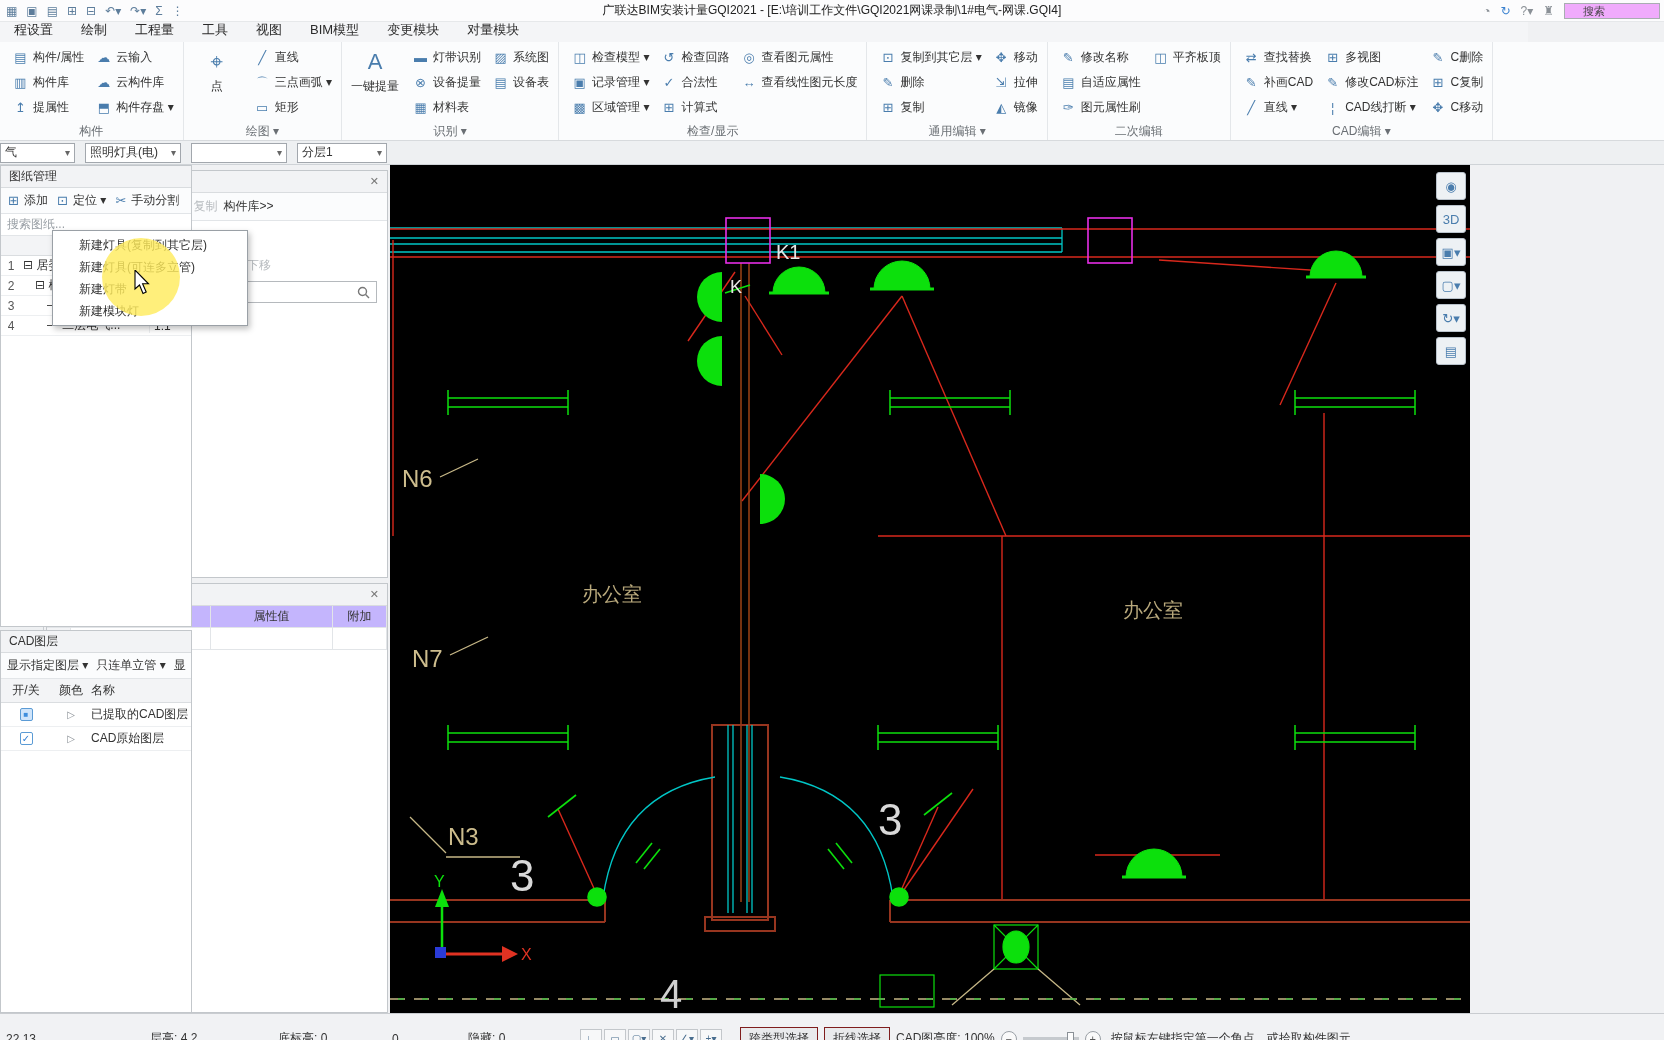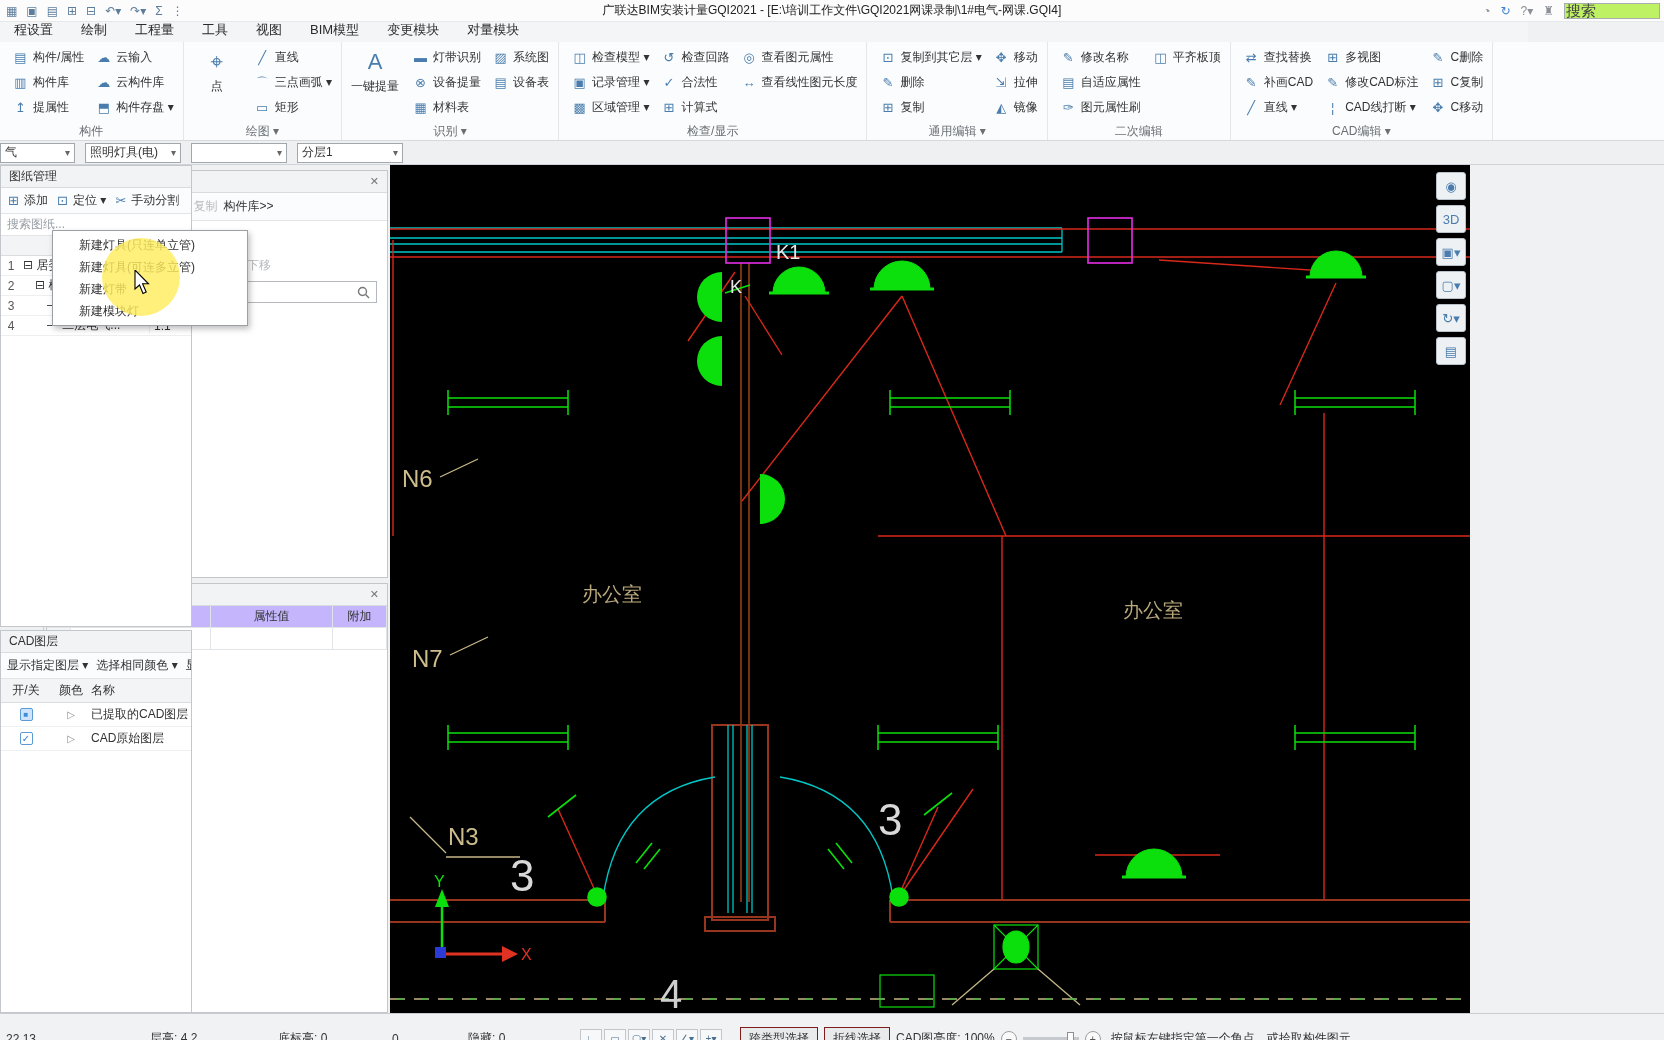--- a/index.html
+++ b/index.html
@@ -6,21 +6,21 @@
   html,body{width:1664px;height:1040px;overflow:hidden}
   body{font-family:"Liberation Sans","DejaVu Sans",sans-serif;font-size:12px;color:#333;background:#f0f1f3;position:relative}
 
   
   #titlebar{position:absolute;left:0;top:0;width:1664px;height:22px;background:#fcfcfd;border-bottom:1px solid #e6e8ea;display:flex;align-items:center}
   #qat{display:flex;align-items:center;gap:9px;padding-left:6px}
   #qat .qic{font-size:12px;color:#5d7d9b;cursor:default}
   #wintitle{position:absolute;left:0;right:0;text-align:center;font-size:12px;color:#222;pointer-events:none}
   #titlebar-right{position:absolute;right:4px;top:0;height:22px;display:flex;align-items:center;gap:10px}
   #titlebar-right .tic{color:#8a9096;font-size:12px}
-  #title-search{width:96px;height:16px;border:1px solid #a9adb2;background:#bef264;font-size:15px;color:#444;padding:0 1px;line-height:14px}
+  #title-search{width:96px;height:16px;border:1px solid #a9adb2;background:#f0abfc;font-size:11px;color:#444;padding:0 18px;line-height:14px}
 
   
   #tabrow{position:absolute;left:0;top:22px;width:1528px;height:20px;background:#f4f5f7;display:flex;align-items:flex-end}
   .tab{padding:2px 14px 3px;font-size:13px;color:#2b2b2b;cursor:default;white-space:nowrap}
 
   
   #ribbon{position:absolute;left:0;top:42px;width:1664px;height:99px;background:#fbfcfd;border-bottom:1px solid #d7dadd;display:flex}
   .rg{display:flex;flex-direction:column;border-right:1px solid #e4e7ea;padding:3px 4px 0}
   .rg-body{flex:1;display:flex;align-items:flex-start;gap:4px}
   .rg-grid{display:grid;grid-auto-flow:column;grid-template-rows:repeat(3,25px);column-gap:2px;align-items:center}
@@ -450,21 +450,21 @@
       <span class="car">▾</span>
     </div>
   <div class="combo" style="width:96px">
       <span>照明灯具(电)</span>
       <span class="car">▾</span>
     </div>
   <div class="combo" style="width:96px">
       <span></span>
       <span class="car">▾</span>
     </div>
-  <div class="combo" style="width:106px">
+  <div class="combo" style="width:90px">
       <span>分层1</span>
       <span class="car">▾</span>
     </div>
 </div>
 
 <div id="leftstrip">
   <span class="close">✕</span>
   <div class="stripitems">
 
   <div class="stripitem">)(D)</div>
@@ -509,21 +509,21 @@
       <svg width="13" height="13" viewBox="0 0 13 13">
         <circle cx="5.5" cy="5.5" r="4" fill="none" stroke="#777" stroke-width="1.4"></circle>
         <line x1="8.6" y1="8.6" x2="12" y2="12" stroke="#777" stroke-width="1.4"></line>
       </svg>
     </div>
   </div>
 </div>
 
 <div id="newmenu">
 
-<div class="mi">新建灯具(只连单立管)</div>
+<div class="mi">新建灯具(复制到其它层)</div>
     <div class="mi">新建灯具(可连多立管)</div>
     <div class="mi">新建灯带</div>
     <div class="mi">新建模块灯</div>
   </div>
 <div id="click-ring"></div>
 <svg id="cursor" width="18" height="26" viewBox="0 0 18 26">
   <polygon points="1,0 1,19 5.5,15 9,23.5 12.2,22 8.6,13.8 14.5,13.8" fill="#fff" stroke="#000" stroke-width="1.1"></polygon>
 </svg>
 
 <div class="panel" style="left:46px;top:583px;width:342px;height:430px">
@@ -756,21 +756,21 @@
       </div>
     </div>
 </div>
 
 <div class="rc-panel" style="top:630px;height:383px">
   <div class="panel-title">
     <span>CAD图层</span>
   </div>
   <div class="rc-toolbar">
     <span>显示指定图层 ▾</span>
-    <span>选择相同颜色 ▾</span>
+    <span>只连单立管 ▾</span>
     <span>显</span>
   </div>
   <div class="lrow lhead">
     <span class="c-sw">开/关</span>
     <span class="c-col">颜色</span>
     <span class="c-nm">名称</span>
   </div>
   <div>
 
       <div class="lrow">

